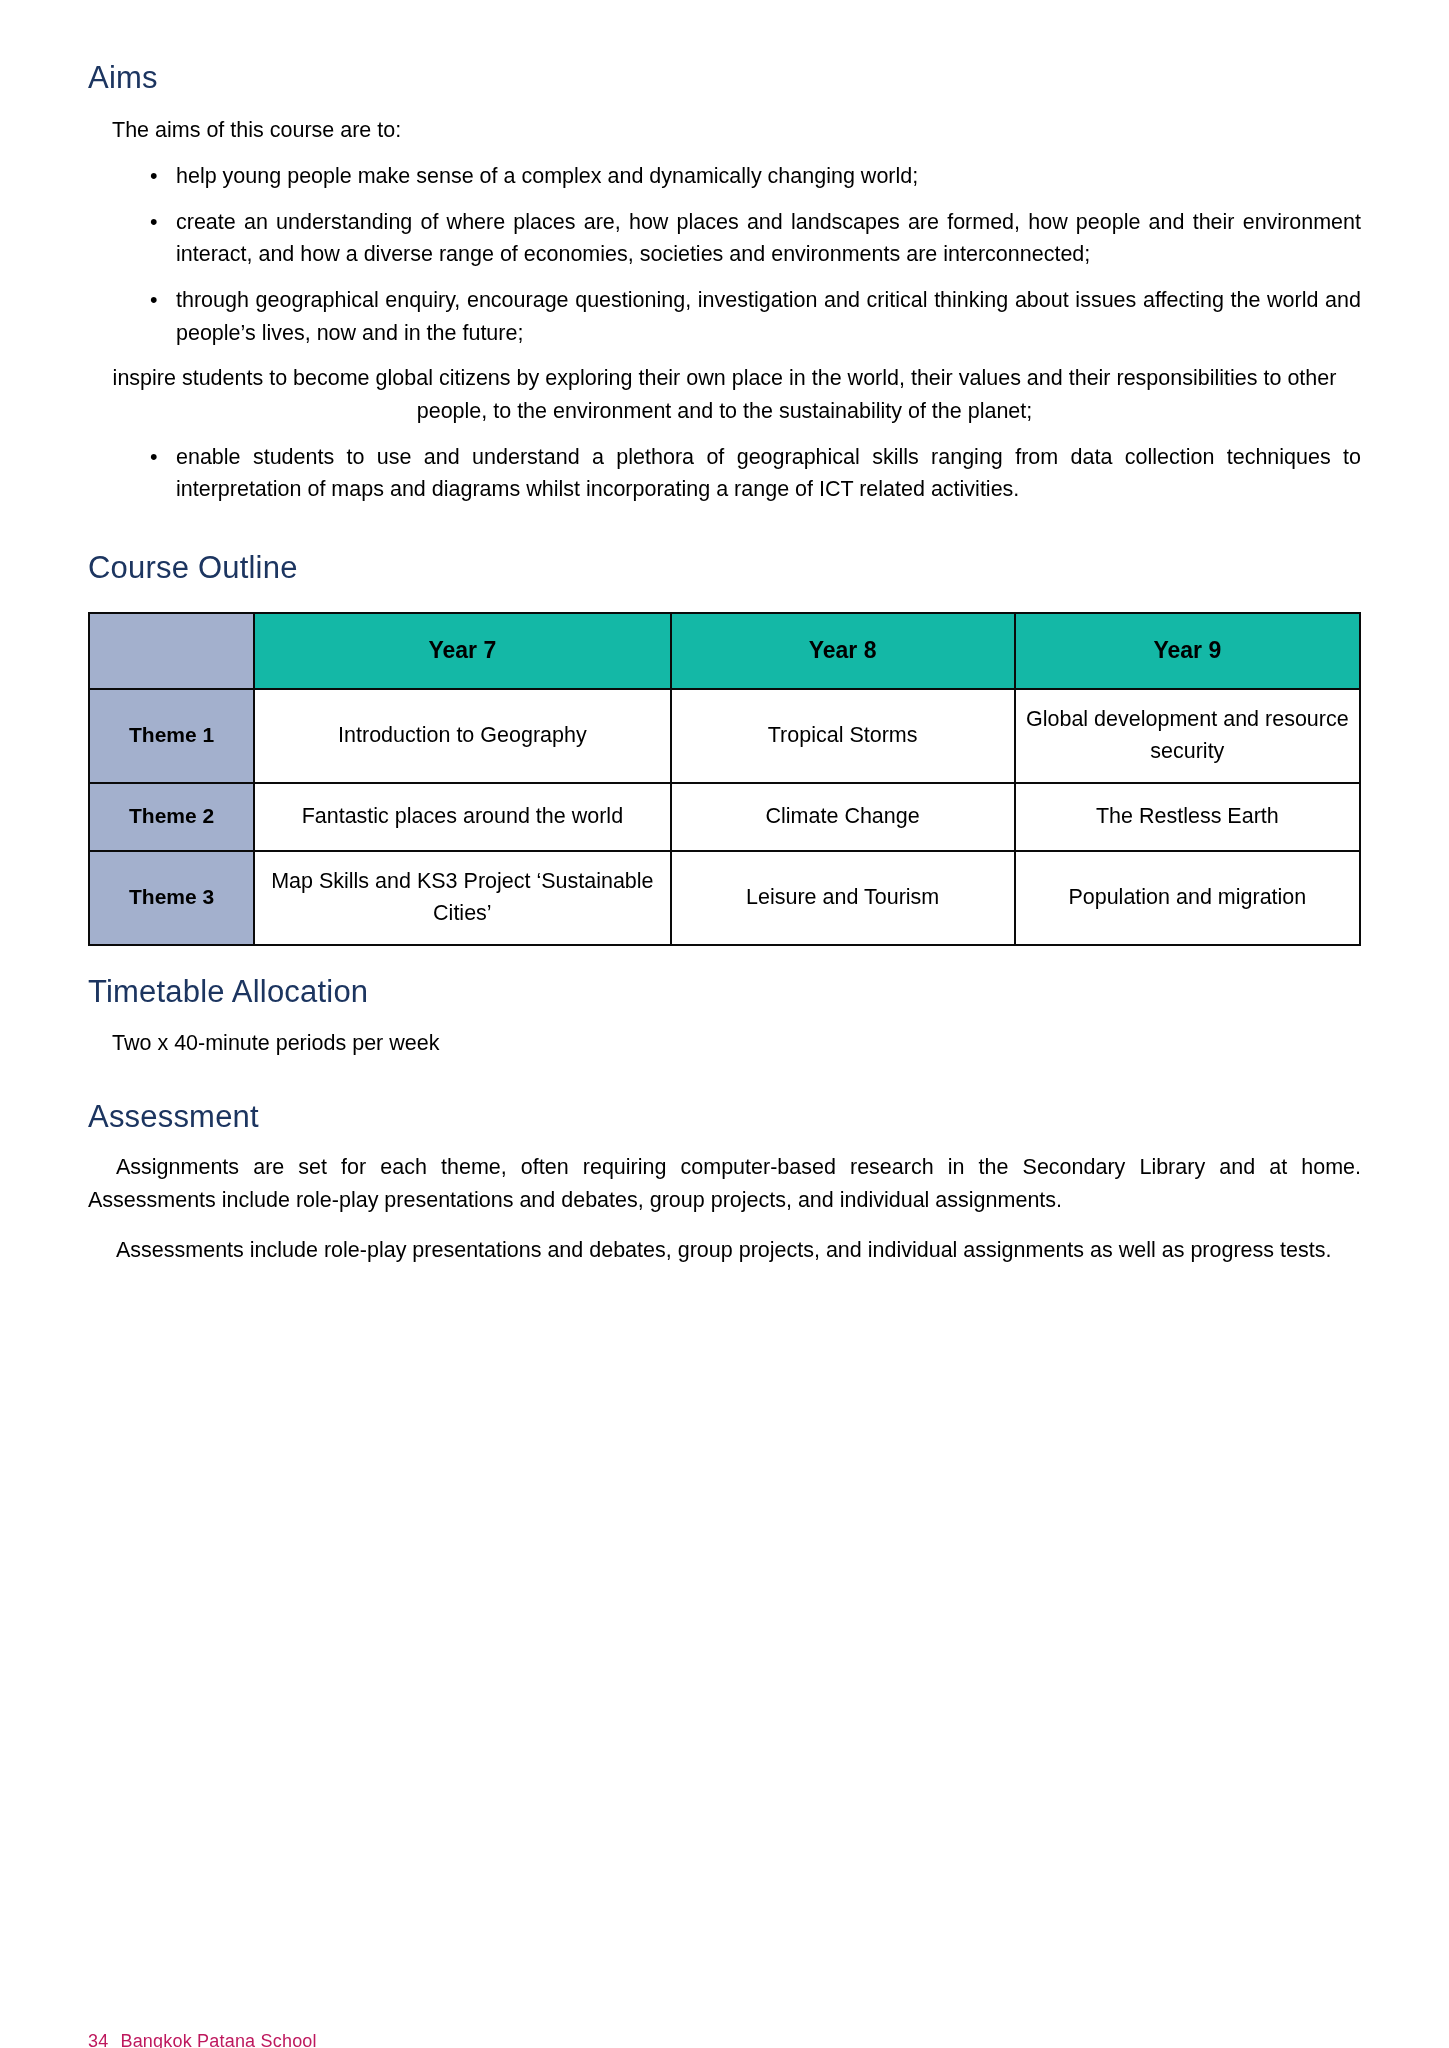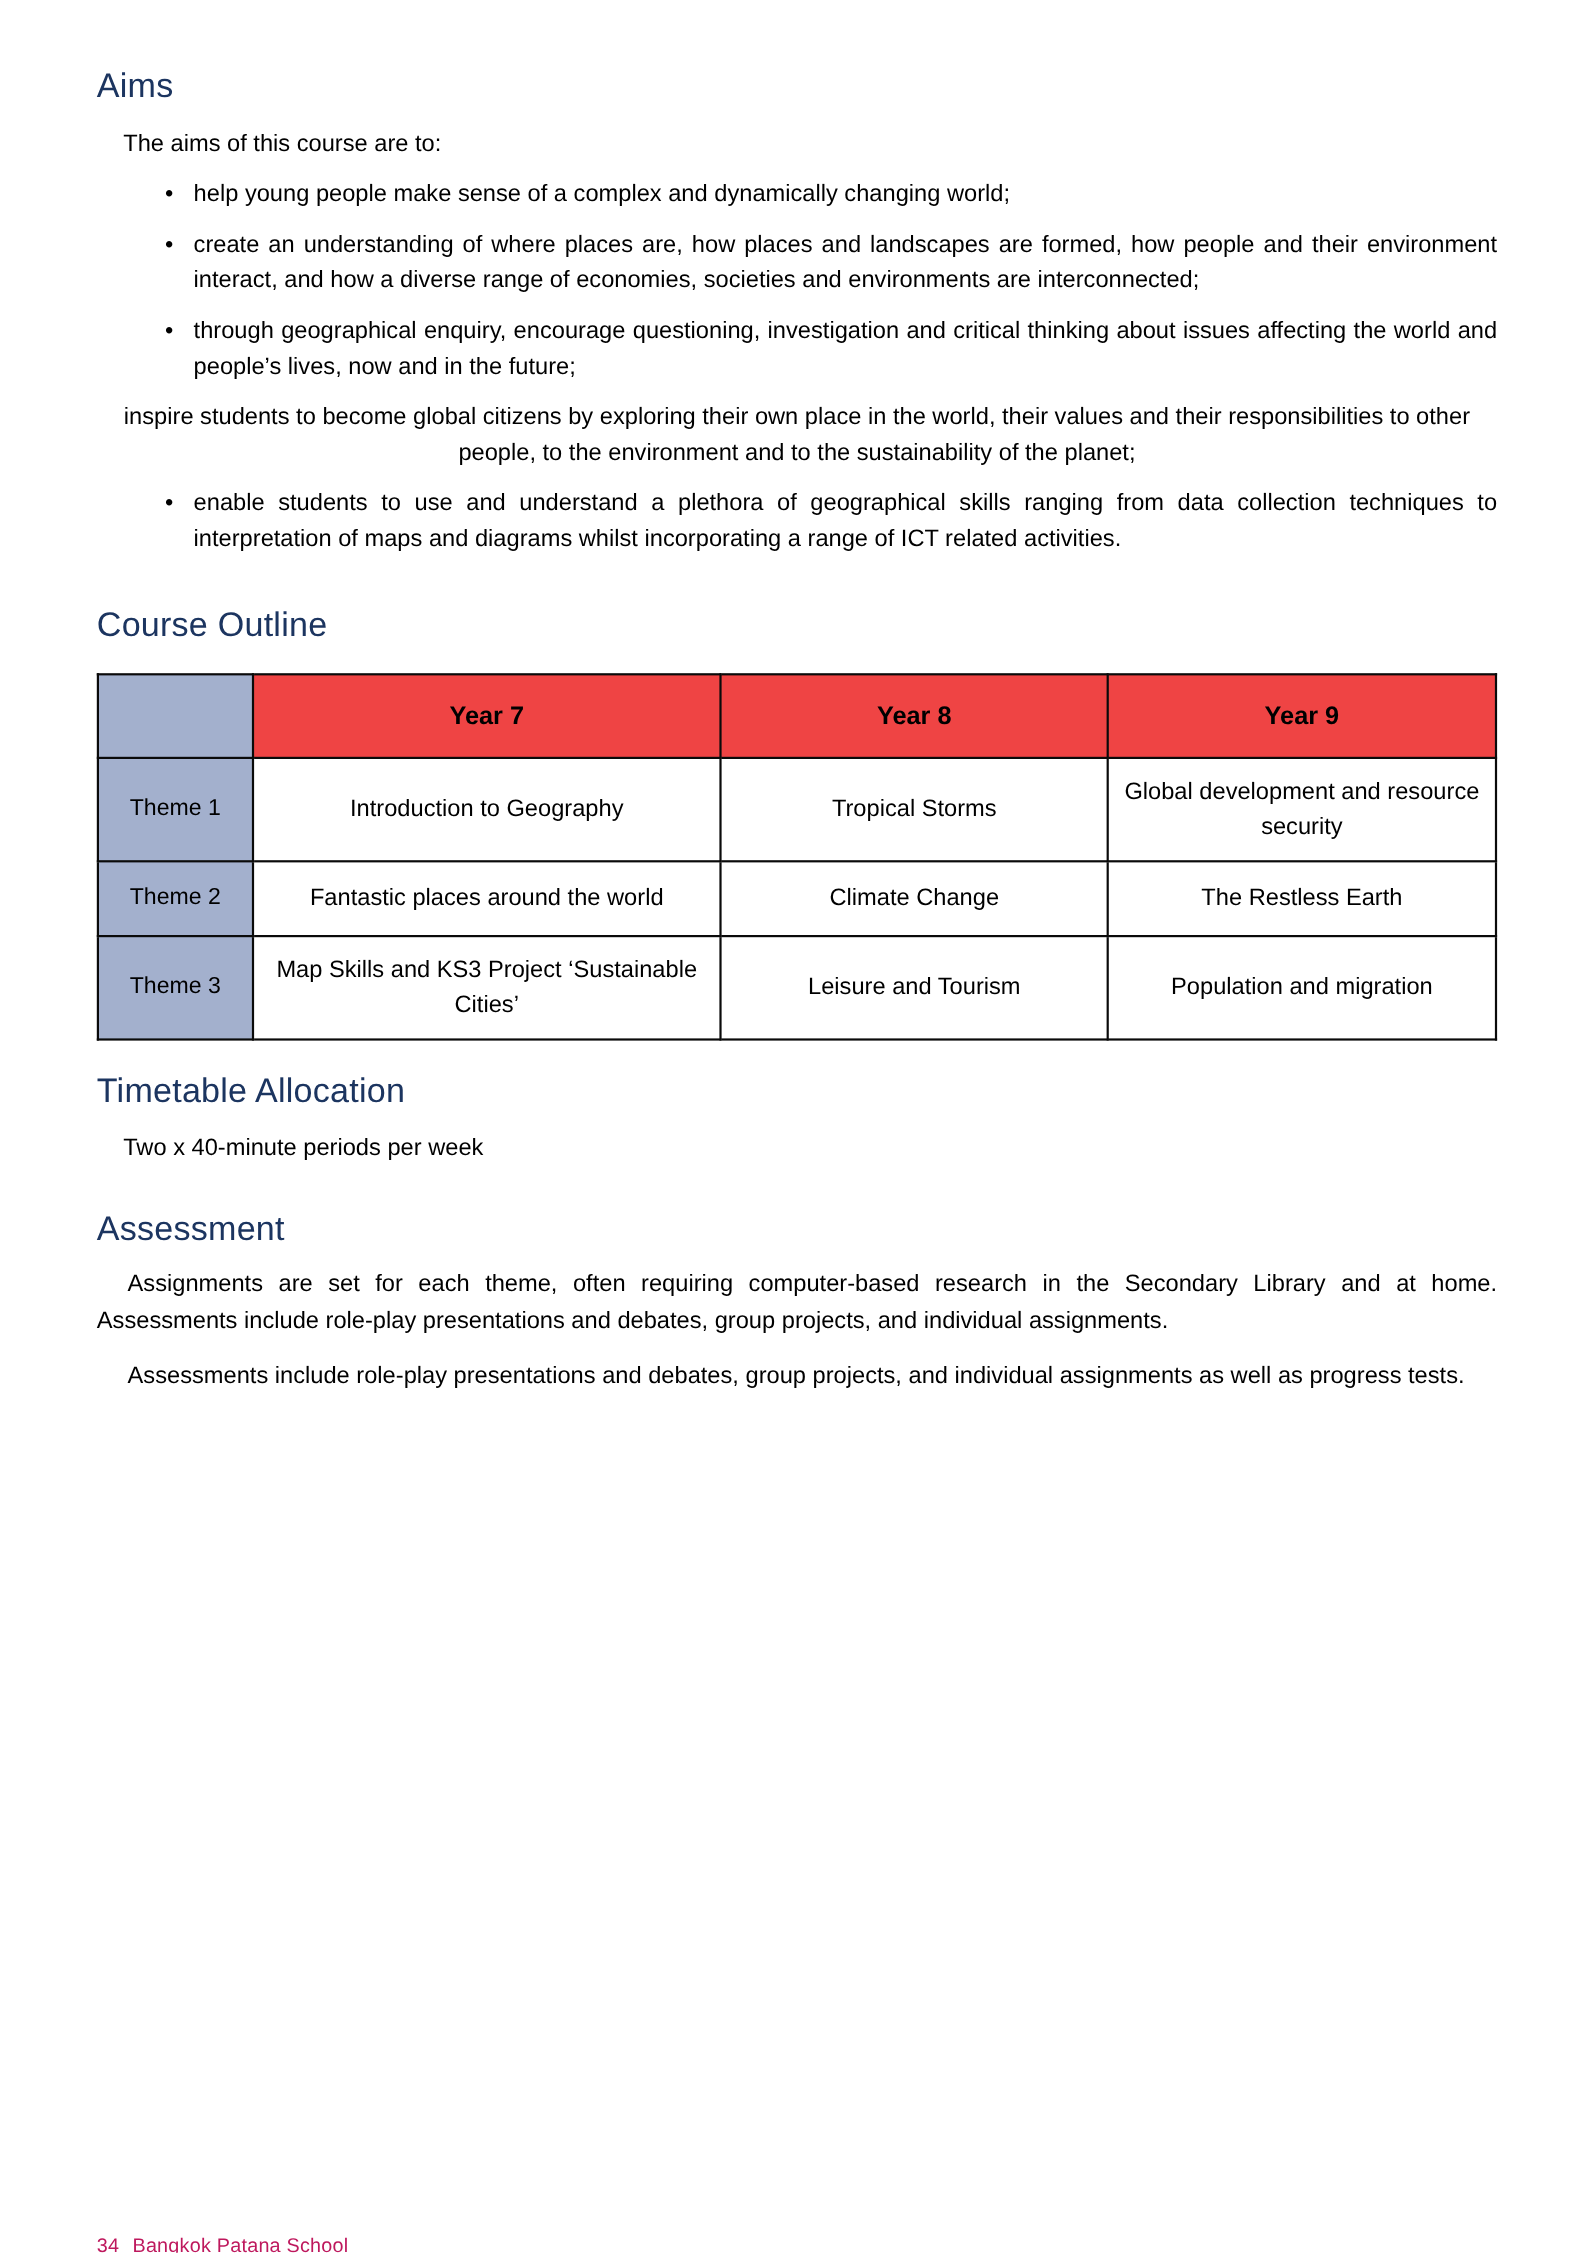--- a/index.html
+++ b/index.html
@@ -95,26 +95,26 @@
     font-size: 21.5px;
     text-align: center;
     vertical-align: middle;
     padding: 10px 8px;
     line-height: 1.45;
     background: #ffffff;
   }
   .course-table td.col-theme {
     width: 118px;
     background: #a3b0cd;
-    font-weight: normal;
+    font-weight: bold;
     font-size: 21px;
-    padding: 10px 0;
+    padding: 10px 12px;
   }
   .course-table thead td {
-    background: #ef4444;
+    background: #14b8a6;
     font-weight: bold;
     font-size: 23px;
     height: 42px;
     padding: 16px 8px;
   }
   .course-table td.col-y7 { width: 345px; }
   .course-table td.col-y8 { width: 282px; }
   .course-table td.col-y9 { width: 283px; }
   .course-table tr.row-t1 td { height: 72px; }
   .course-table tr.row-t2 td { height: 46px; }

